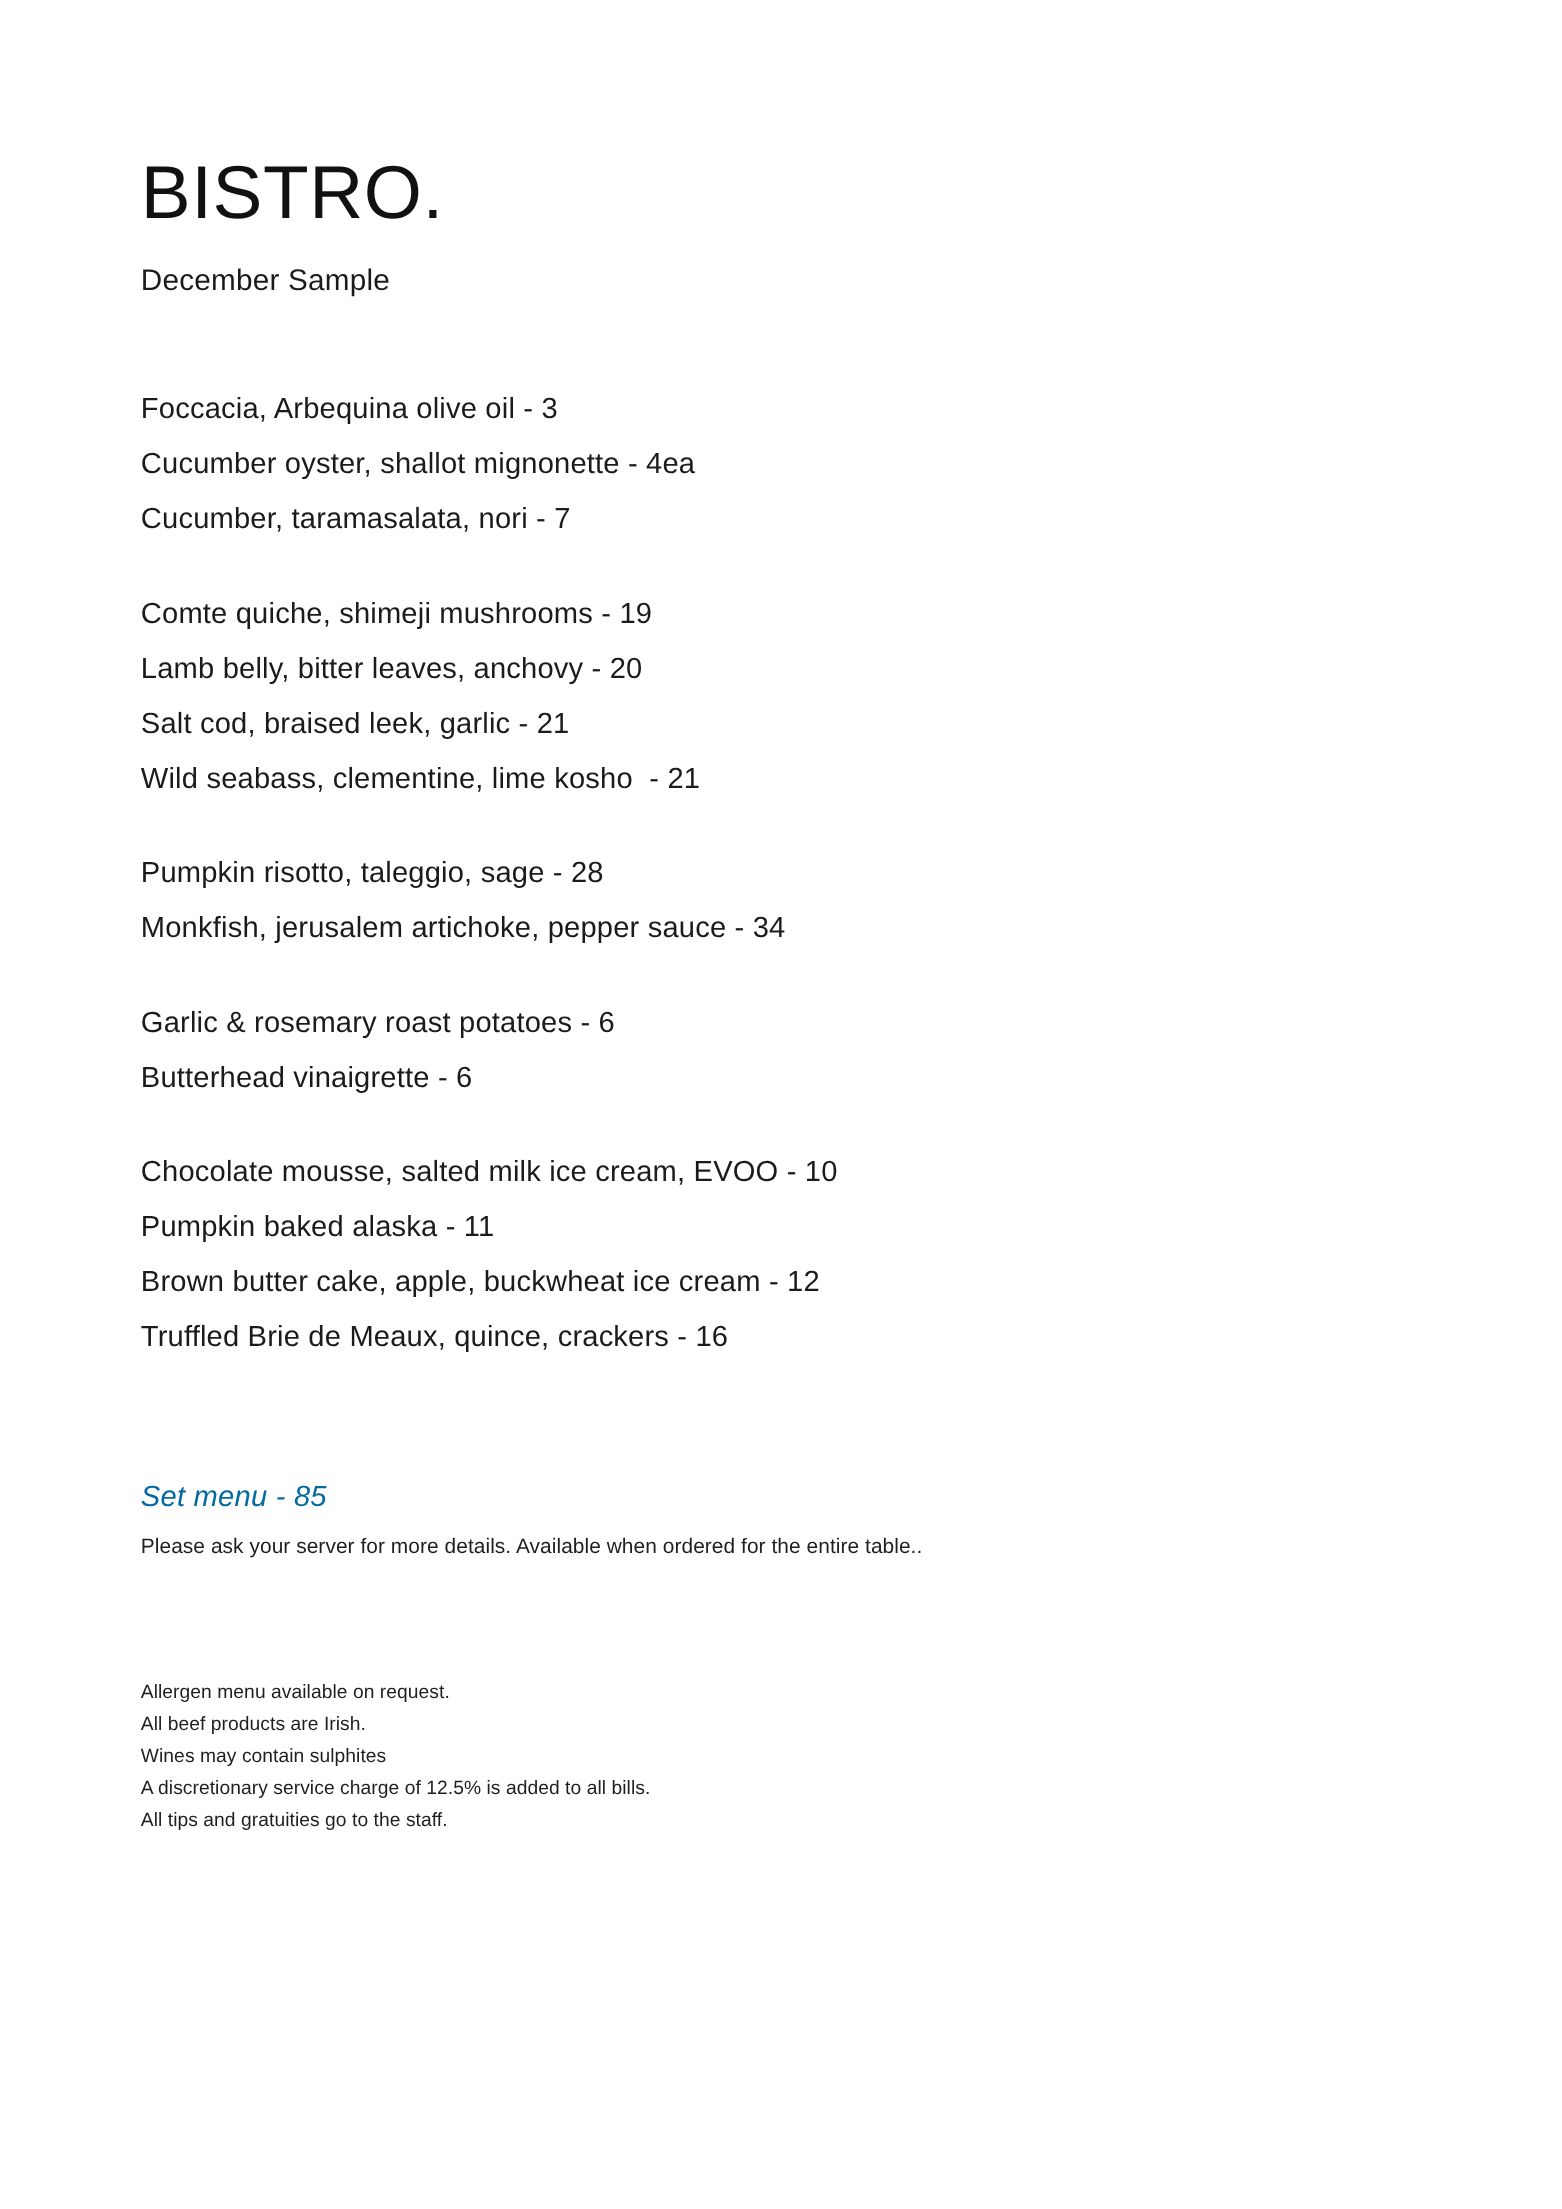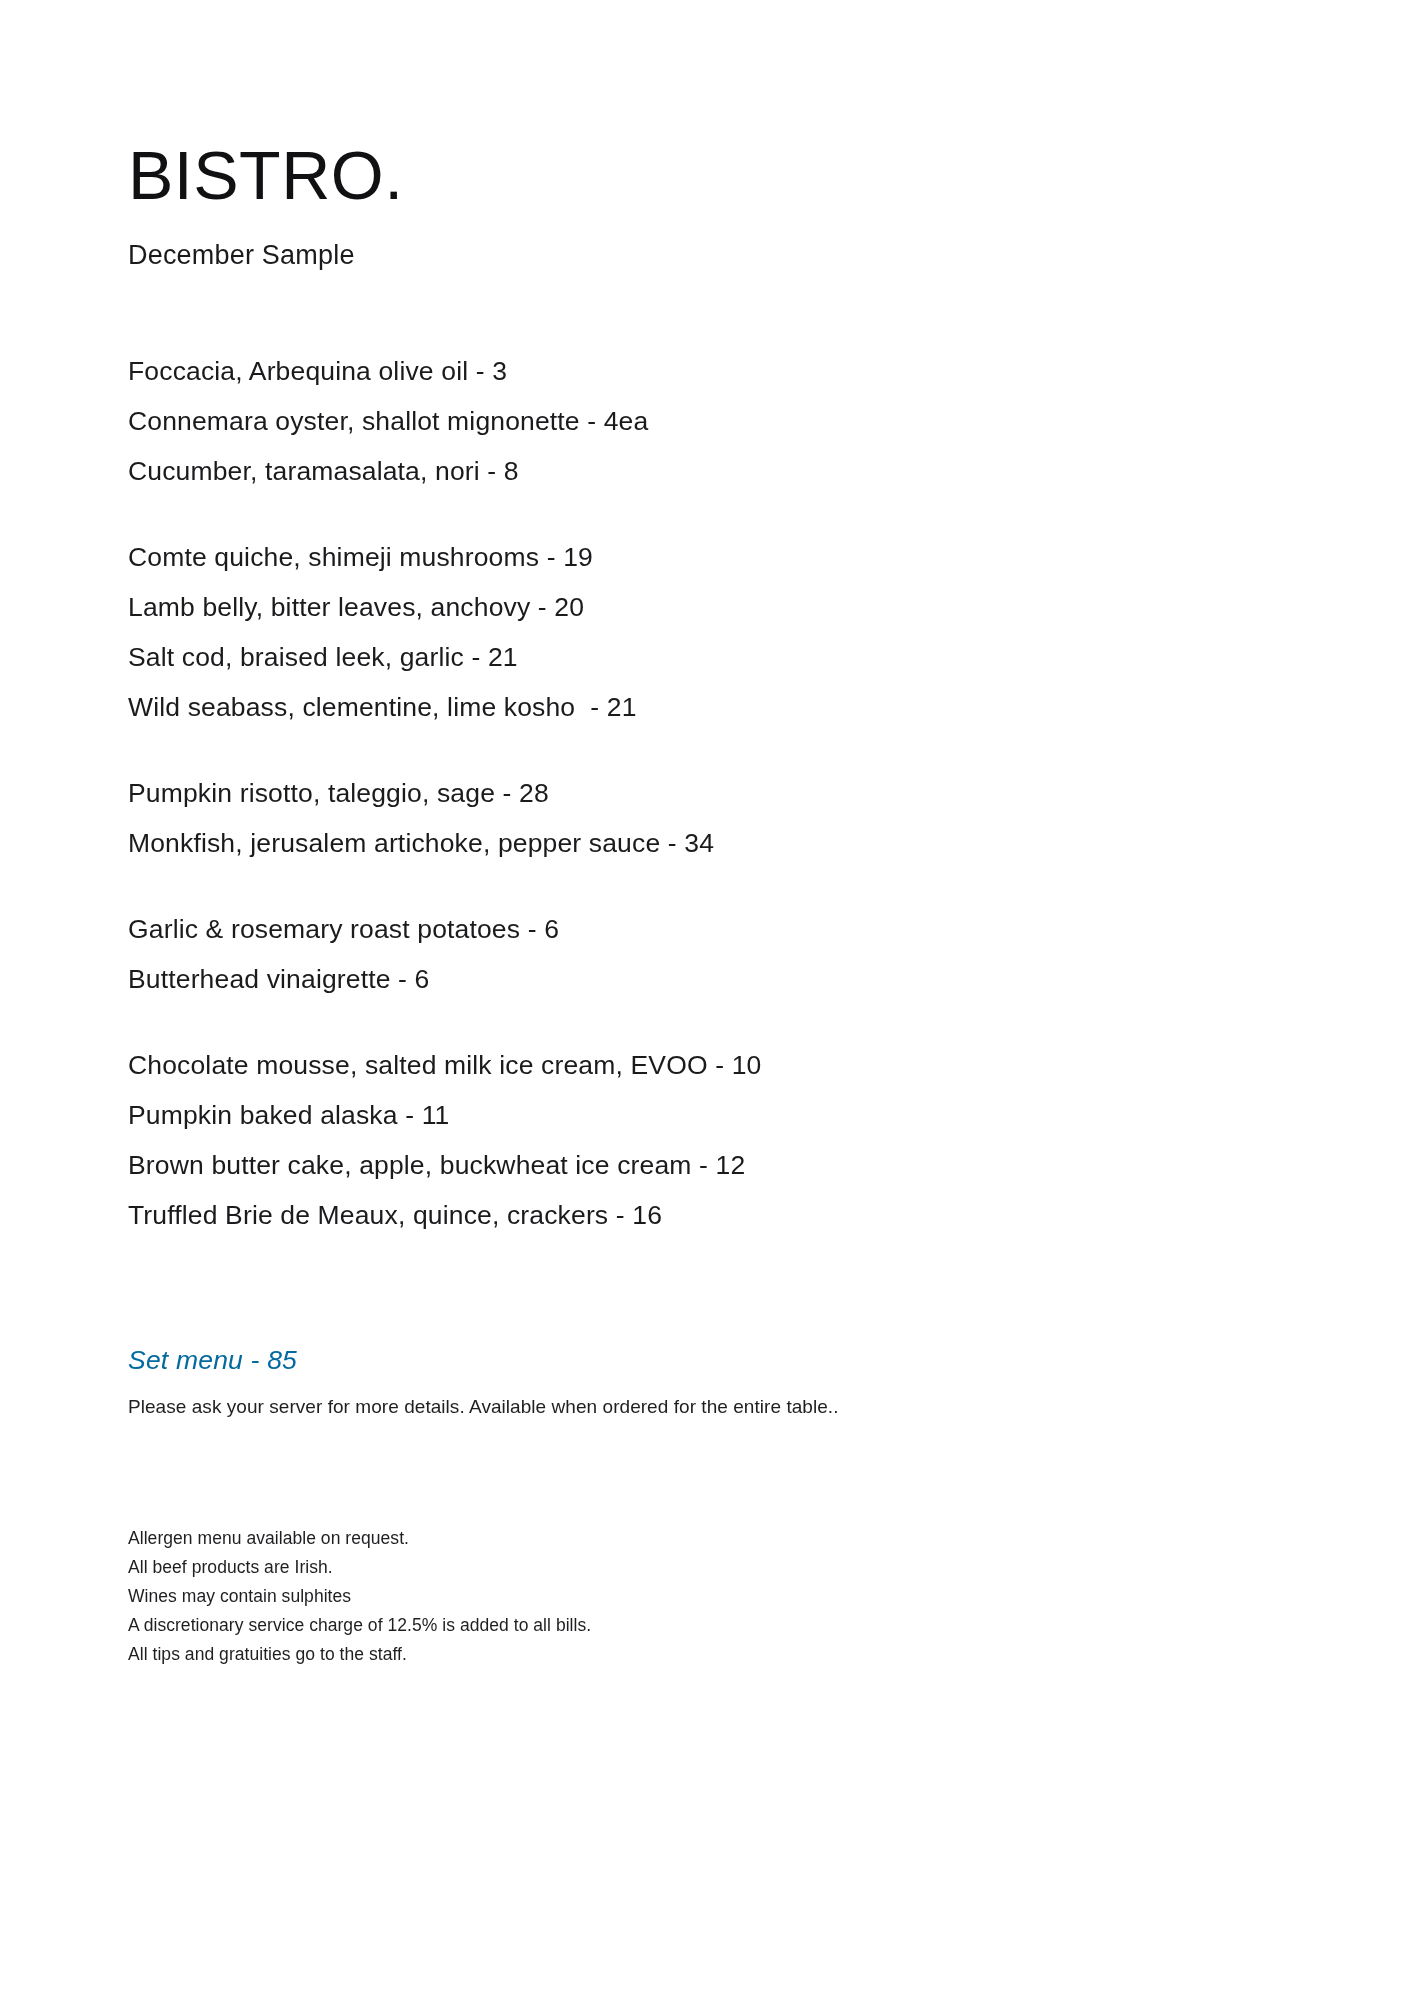--- a/index.html
+++ b/index.html
@@ -114,22 +114,22 @@
 
     <div class="masthead">
       <h1 class="brand-title">BISTRO.</h1>
       <div class="brand-subtitle">December Sample</div>
     </div>
 
     <div class="menu-body">
 
     <div class="menu-section">
           <div class="menu-item">Foccacia, Arbequina olive oil - 3</div>
-          <div class="menu-item">Connemara oyster, shallot mignonette - 4ea</div>
-          <div class="menu-item">Cucumber, taramasalata, nori - 8</div>
+          <div class="menu-item">Cucumber oyster, shallot mignonette - 4ea</div>
+          <div class="menu-item">Cucumber, taramasalata, nori - 7</div>
         </div>
         <div class="menu-section">
           <div class="menu-item">Comte quiche, shimeji mushrooms - 19</div>
           <div class="menu-item">Lamb belly, bitter leaves, anchovy - 20</div>
           <div class="menu-item">Salt cod, braised leek, garlic - 21</div>
           <div class="menu-item">Wild seabass, clementine, lime kosho  - 21</div>
         </div>
         <div class="menu-section">
           <div class="menu-item">Pumpkin risotto, taleggio, sage - 28</div>
           <div class="menu-item">Monkfish, jerusalem artichoke, pepper sauce - 34</div>

